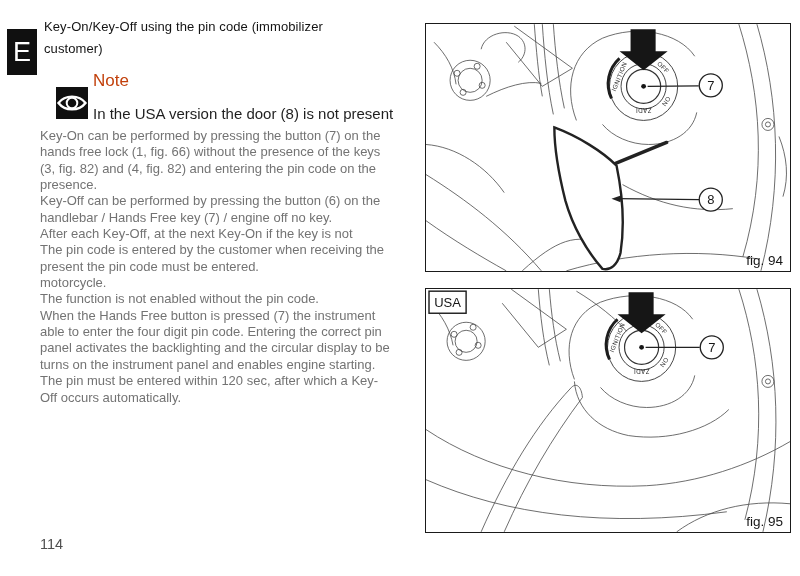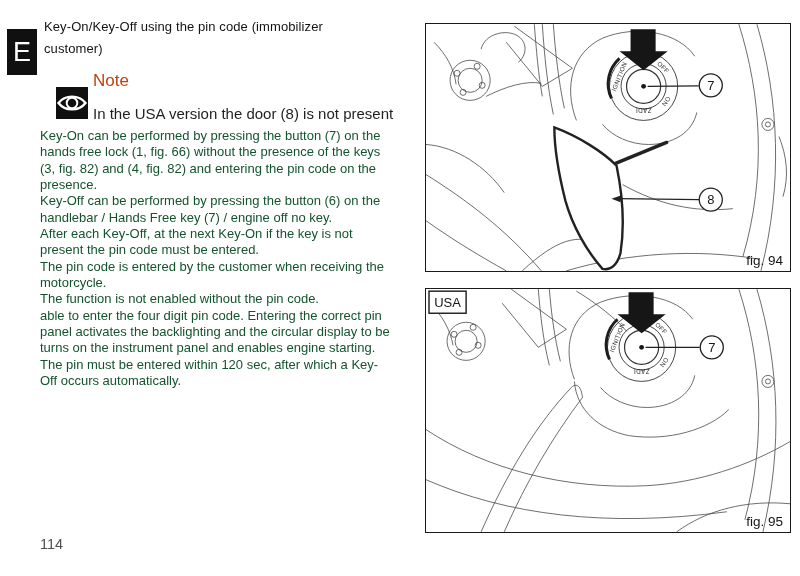--- a/index.html
+++ b/index.html
@@ -14,21 +14,21 @@
     display:flex;align-items:center;justify-content:center;
     font-size:27px;font-weight:400;line-height:1;
   }
   .page-title{
     left:44px;top:16px;width:384px;font-size:13px;line-height:21.5px;color:#141414;
     letter-spacing:0.1px;
   }
   .note-icon{left:56px;top:87px;width:32px;height:32px;}
   .note-heading{left:93px;top:71px;font-size:17px;color:#c2410c;}
   .note-text{left:93px;top:105px;font-size:15px;color:#1f1f1f;}
-  .body-text{left:40px;top:128px;font-size:13px;line-height:16.35px;color:#14532d;}
+  .body-text{left:40px;top:128px;font-size:13px;line-height:16.35px;color:#737373;}
   .body-text div{white-space:nowrap;}
   .page-number{left:40px;top:536px;font-size:14.5px;color:#4f4f4f;text-align:center;}
   
   .figure{border:1.6px solid #1a1a1a;background:#ffffff;box-sizing:border-box;}
   .figure-94{left:425px;top:23px;width:366px;height:249px;}
   .figure-95{left:425px;top:288px;width:366px;height:245px;}
   .figure svg{display:block;width:100%;height:100%;}
   .sketch{stroke:#4a4a4a;stroke-width:0.8;fill:none;}
   .ring{stroke:#333;fill:none;}
   .caption{font-size:13.5px;fill:#161616;}
@@ -58,24 +58,25 @@
 
 <div class="abs body-text">
 
 <div>Key-On can be performed by pressing the button (7) on the</div>
     <div>hands free lock (1, fig. 66) without the presence of the keys</div>
     <div>(3, fig. 82) and (4, fig. 82) and entering the pin code on the</div>
     <div>presence.</div>
     <div>Key-Off can be performed by pressing the button (6) on the</div>
     <div>handlebar / Hands Free key (7) / engine off no key.</div>
     <div>After each Key-Off, at the next Key-On if the key is not</div>
+    <div>The pin code is entered by the customer when receiving the</div>
     <div>present the pin code must be entered.</div>
-    <div>The pin code is entered by the customer when receiving the</div>
     <div>motorcycle.</div>
     <div>The function is not enabled without the pin code.</div>
+    <div>When the Hands Free button is pressed (7) the instrument</div>
     <div>able to enter the four digit pin code. Entering the correct pin</div>
     <div>panel activates the backlighting and the circular display to be</div>
     <div>turns on the instrument panel and enables engine starting.</div>
     <div>The pin must be entered within 120 sec, after which a Key-</div>
     <div>Off occurs automatically.</div>
   </div>
 
 <div class="abs page-number">114</div>
 
 <div class="abs figure figure-94">

